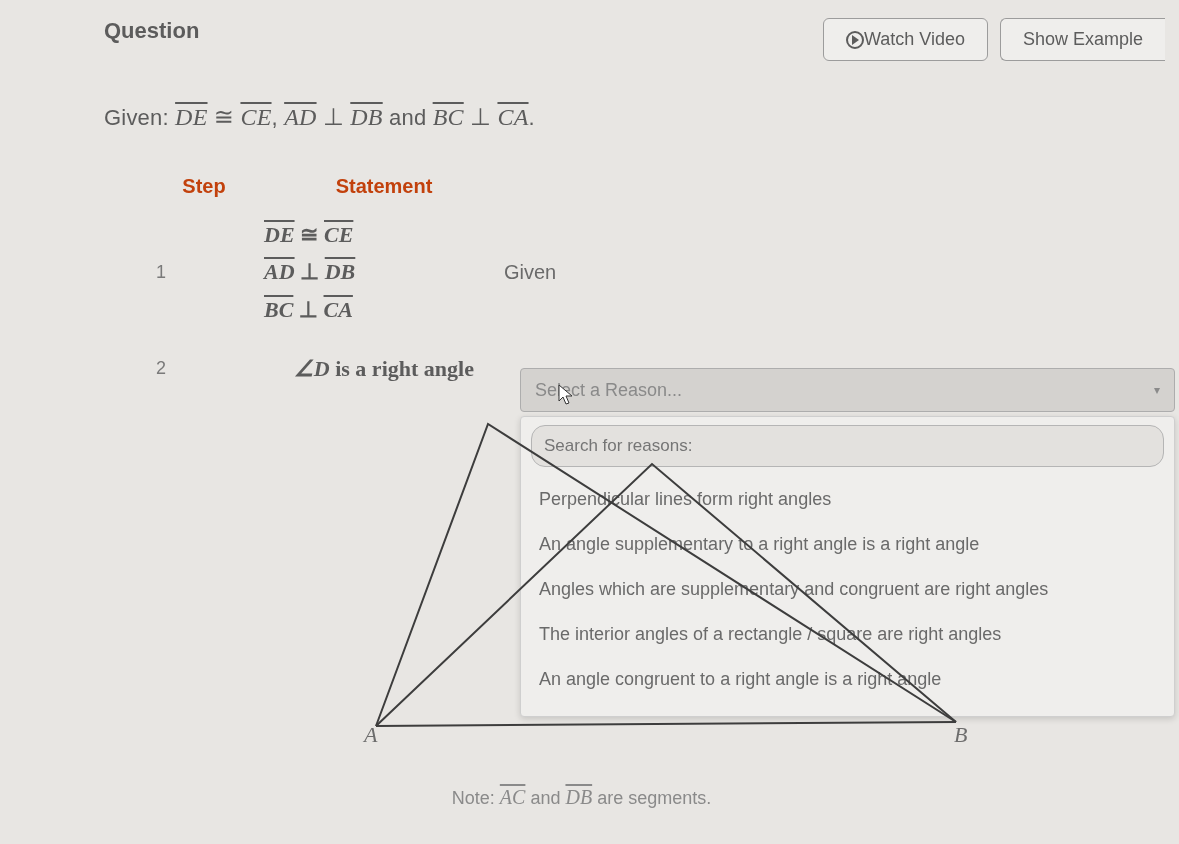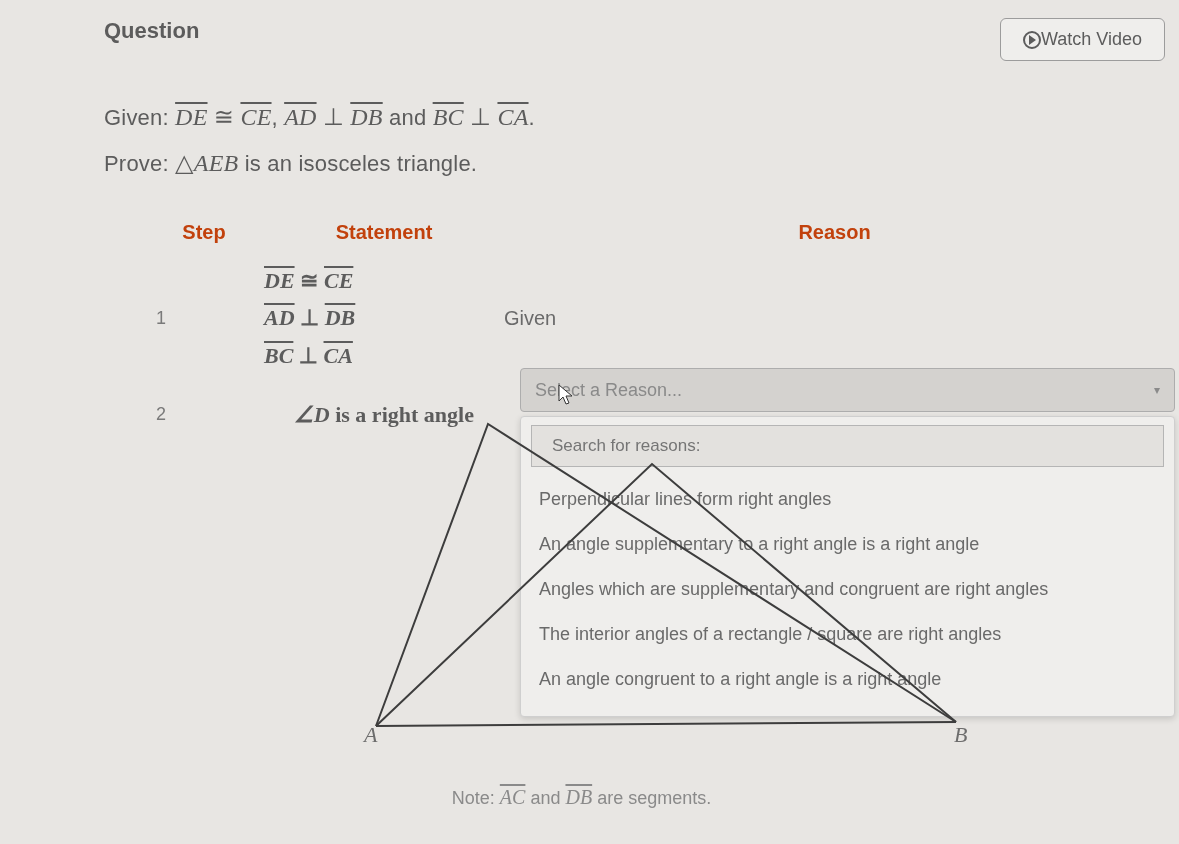--- a/index.html
+++ b/index.html
@@ -32,21 +32,21 @@
   .proof-row.first { align-items: center; margin-top: 18px; }
   .step-num { width:160px; padding-left:52px; font-size:18px; color:#7a7a7a; }
   .stmt-block { width:240px; }
   .stmt-line { font-family:"Times New Roman", serif; font-style: italic; font-size:22px; color:#5c5c5c; line-height: 1.7; font-weight: bold; }
   .reason-text { flex:1; font-size:20px; color:#6a6a6a; }
 
   .select-reason { position:absolute; left:520px; right:4px; top:368px; height:44px; border:1px solid #adadad; background:#d4d2cf; border-radius:4px; display:flex; align-items:center; padding:0 14px; color:#8a8a8a; font-size:18px; cursor:pointer; }
   .select-reason .caret { margin-left:auto; font-size:12px; color:#8a8a8a; }
 
   .dropdown { position:absolute; left:520px; right:4px; top:416px; background:#efeeec; border:1px solid #cfcfcf; border-radius:4px; box-shadow: 0 2px 6px rgba(0,0,0,0.15); padding: 8px 10px 14px 10px; }
-  .dd-search { width:100%; border:1px solid #b5b5b5; background:#e3e1de; padding:10px 20px; font-size:17px; color:#8a8a8a; border-radius:0; margin-bottom:10px; }
+  .dd-search { width:100%; border:1px solid #b5b5b5; background:#e3e1de; padding:10px 12px; font-size:17px; color:#8a8a8a; border-radius:14px; margin-bottom:10px; }
   .dd-item { padding: 12px 8px; font-size:18px; color:#6a6a6a; cursor:pointer; }
 
   
   .figure { position:absolute; left:358px; top:402px; width:608px; height:344px; pointer-events:none; }
   .figure svg { width:100%; height:100%; overflow:visible; }
   .vlabel { font-family:"Times New Roman", serif; font-style: italic; font-size:22px; fill:#6d6d6d; }
 
   .note { position:absolute; left:0; right:16px; top:786px; text-align:center; font-size:18px; color:#8a8a8a; }
   .note .math { font-size:20px; }
 
@@ -55,48 +55,45 @@
 </head>
 <body>
 
 <div class="header">
   <div class="q-title">Question</div>
   <div class="spacer"></div>
   <button class="btn">
     <span class="play"></span>
     <span>Watch Video</span>
   </button>
+  <button class="btn show">
+    <span>Show Example</span>
+  </button>
 </div>
 
 <div class="content">
   <div class="given">
     <span>Given:</span>
     <span class="math"><span class="bar">DE</span></span>
     <span class="math cong">≅</span>
     <span class="math"><span class="bar">CE</span></span><span>,</span>
     <span class="math"><span class="bar">AD</span></span>
     <span class="math perp">⊥</span>
     <span class="math"><span class="bar">DB</span></span>
     <span>and</span>
     <span class="math"><span class="bar">BC</span></span>
     <span class="math perp">⊥</span>
     <span class="math"><span class="bar">CA</span></span><span>.</span>
   </div>
 
-  <div class="prove">
-    <span>Prove:</span>
-    <span class="math triangle">△</span><span class="math">AEB</span>
-    <span>is an isosceles triangle.</span>
-  </div>
 
   <div class="proof">
     <div class="proof-head">
       <div class="col-step">Step</div>
       <div class="col-stmt">Statement</div>
-      <div class="col-reason">Reason</div>
     </div>
 
     <div class="proof-row first">
       <div class="step-num">1</div>
       <div class="stmt-block">
         <div class="stmt-line"><span class="bar">DE</span> <span class="cong">≅</span> <span class="bar">CE</span></div>
         <div class="stmt-line"><span class="bar">AD</span> <span class="perp">⊥</span> <span class="bar">DB</span></div>
         <div class="stmt-line"><span class="bar">BC</span> <span class="perp">⊥</span> <span class="bar">CA</span></div>
       </div>
       <div class="reason-text">Given</div>

